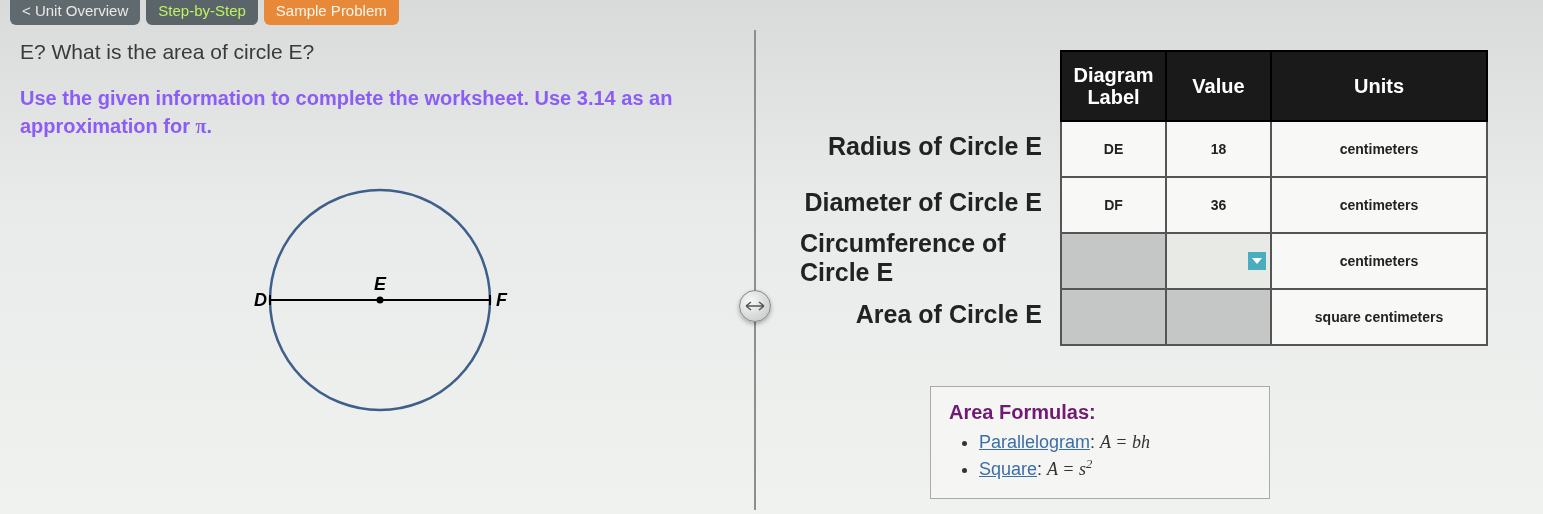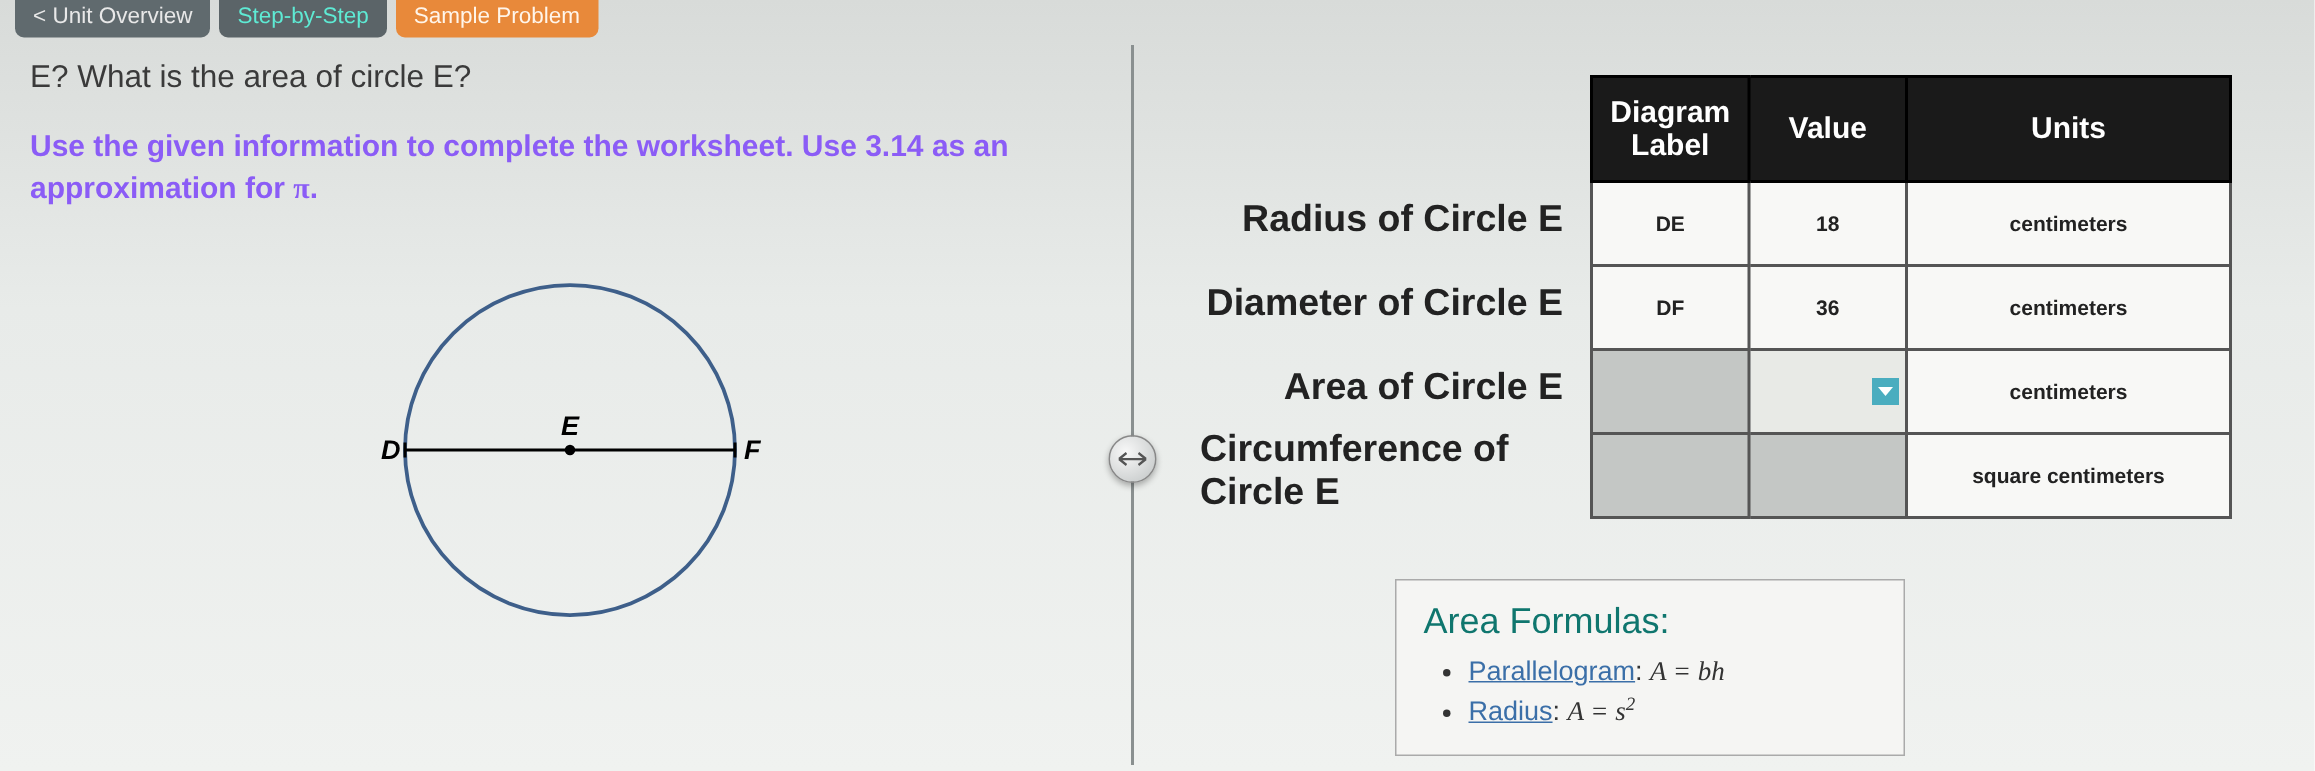--- a/index.html
+++ b/index.html
@@ -19,21 +19,21 @@
       align-items: flex-start;
     }
     .tab {
       padding: 2px 12px 6px;
       border-radius: 0 0 6px 6px;
       font-size: 15px;
       color: #f0f0f0;
       cursor: pointer;
     }
     .tab.overview { background: #606a6e; color: #e8e8e8; }
-    .tab.step { background: #5b6468; color: #5eead4; }
+    .tab.step { background: #5b6468; color: #bef264; }
     .tab.sample { background: #e8893a; color: #fff5ea; }
     .content {
       display: flex;
       padding: 20px 5px 0 20px;
       gap: 0;
       position: relative;
     }
     .left-panel {
       width: 720px;
       padding-right: 20px;
@@ -153,23 +153,23 @@
     }
     .formulas-box {
       margin-top: 40px;
       margin-left: 130px;
       border: 1px solid #aaa;
       background: #f5f5f3;
       width: 340px;
       padding: 14px 18px;
     }
     .formulas-title {
-      font-size: 24px;
-      font-weight: normal;
-      color: #0f766e;
+      font-size: 20px;
+      font-weight: bold;
+      color: #701a75;
       margin-bottom: 8px;
     }
     .formulas-box ul {
       list-style: disc;
       padding-left: 30px;
     }
     .formulas-box li {
       font-size: 18px;
       color: #333;
       margin-bottom: 4px;
@@ -221,22 +221,22 @@
         <path d="M 1 6 L 6 2 M 1 6 L 6 10 M 1 6 L 19 6 M 19 6 L 14 2 M 19 6 L 14 10" stroke="#555" stroke-width="1.5" fill="none"></path>
       </svg>
     </div>
   </div>
 
   <div class="right-panel">
     <div class="worksheet">
       <div class="row-labels">
         <div class="row-label">Radius of Circle E</div>
         <div class="row-label">Diameter of Circle E</div>
+        <div class="row-label">Circumference of Circle E</div>
         <div class="row-label">Area of Circle E</div>
-        <div class="row-label">Circumference of Circle E</div>
       </div>
       <table>
         <thead>
           <tr>
             <th class="diagram-col">Diagram Label</th>
             <th class="value-col">Value</th>
             <th class="units-col">Units</th>
           </tr>
         </thead>
         <tbody>
@@ -270,18 +270,18 @@
       </table>
     </div>
 
     <div class="formulas-box">
       <div class="formulas-title">Area Formulas:</div>
       <ul>
         <li>
           <span class="formula-link">Parallelogram</span>: <span class="formula-expr">A = bh</span>
         </li>
         <li>
-          <span class="formula-link">Radius</span>: <span class="formula-expr"><span>A = s</span><sup>2</sup></span>
+          <span class="formula-link">Square</span>: <span class="formula-expr"><span>A = s</span><sup>2</sup></span>
         </li>
       </ul>
     </div>
   </div>
 </div>
 
 </body></html>

